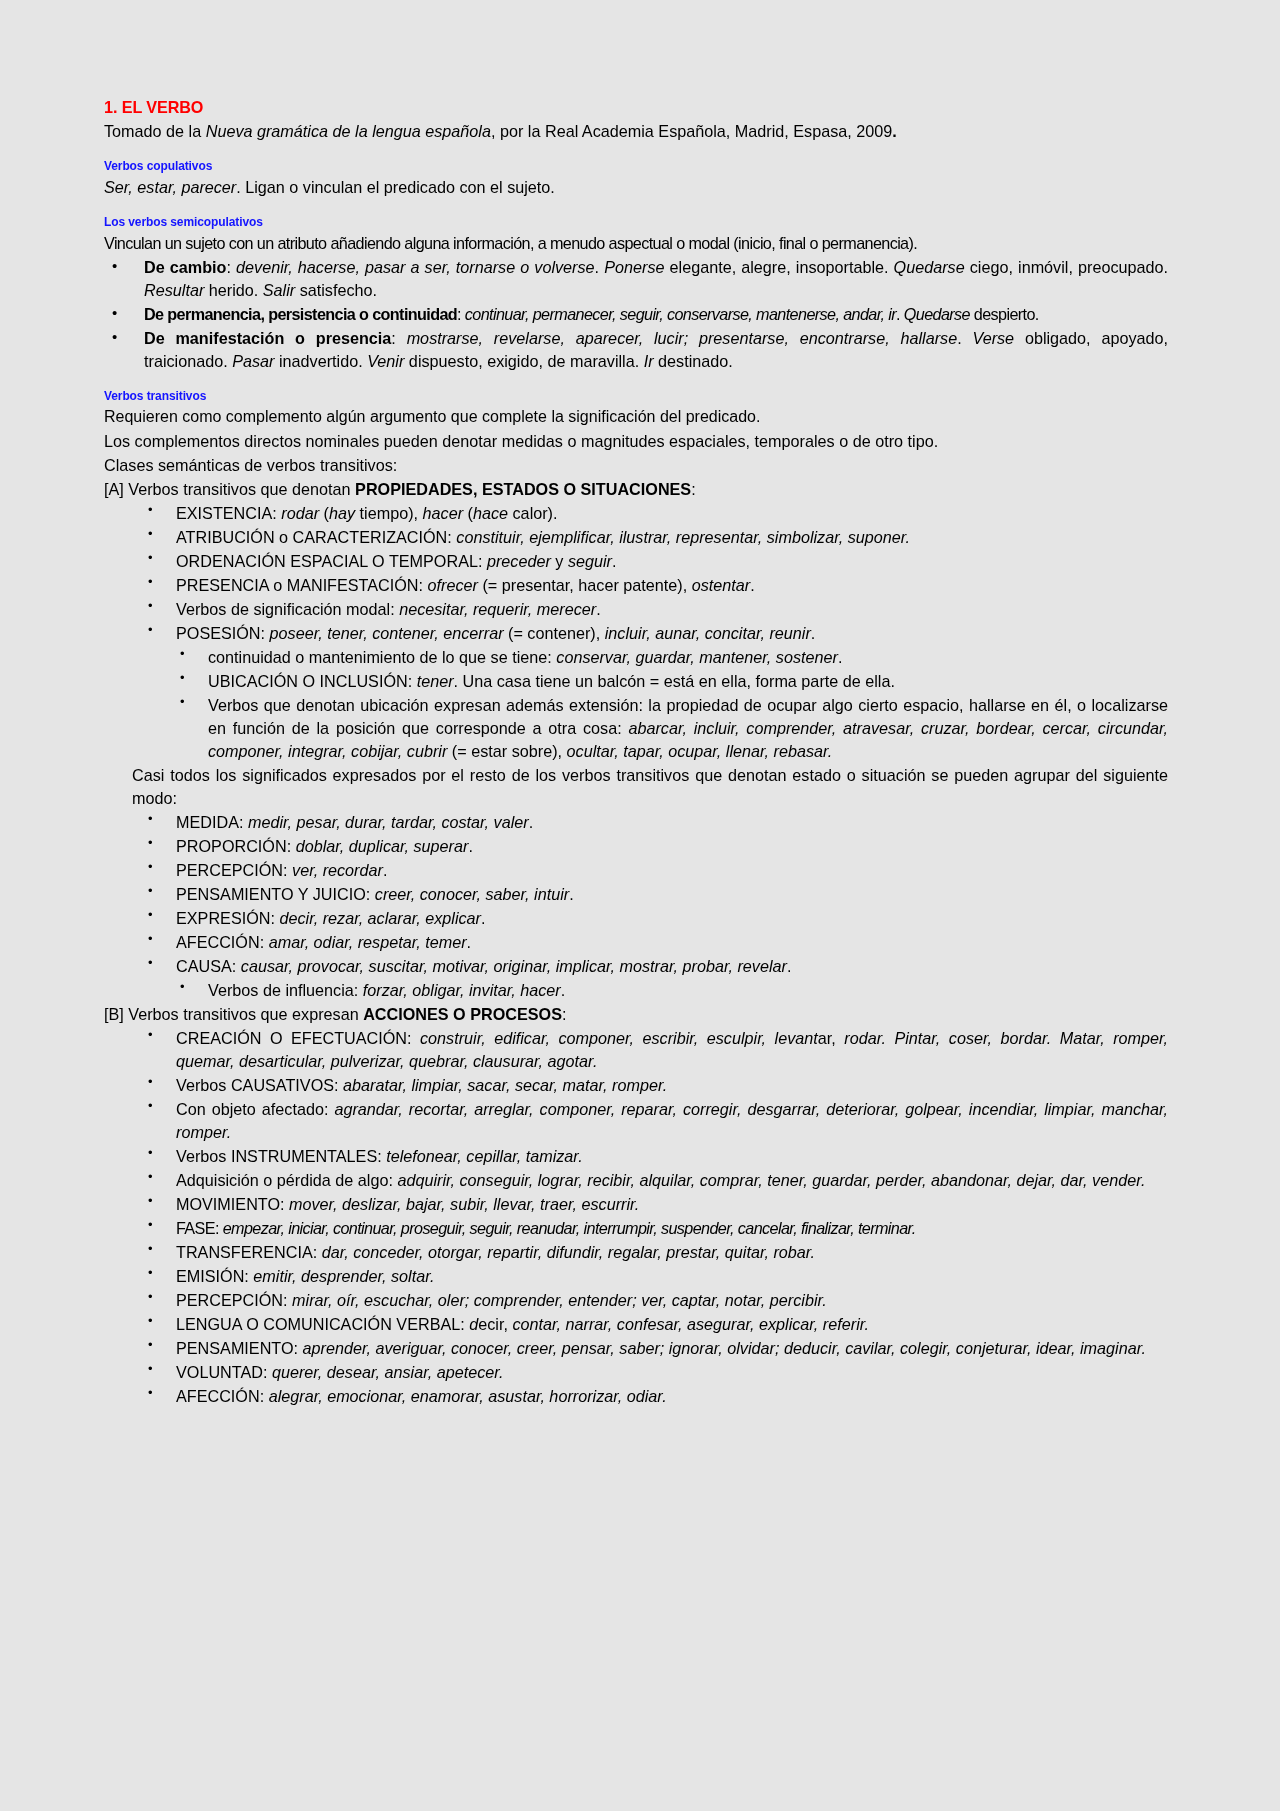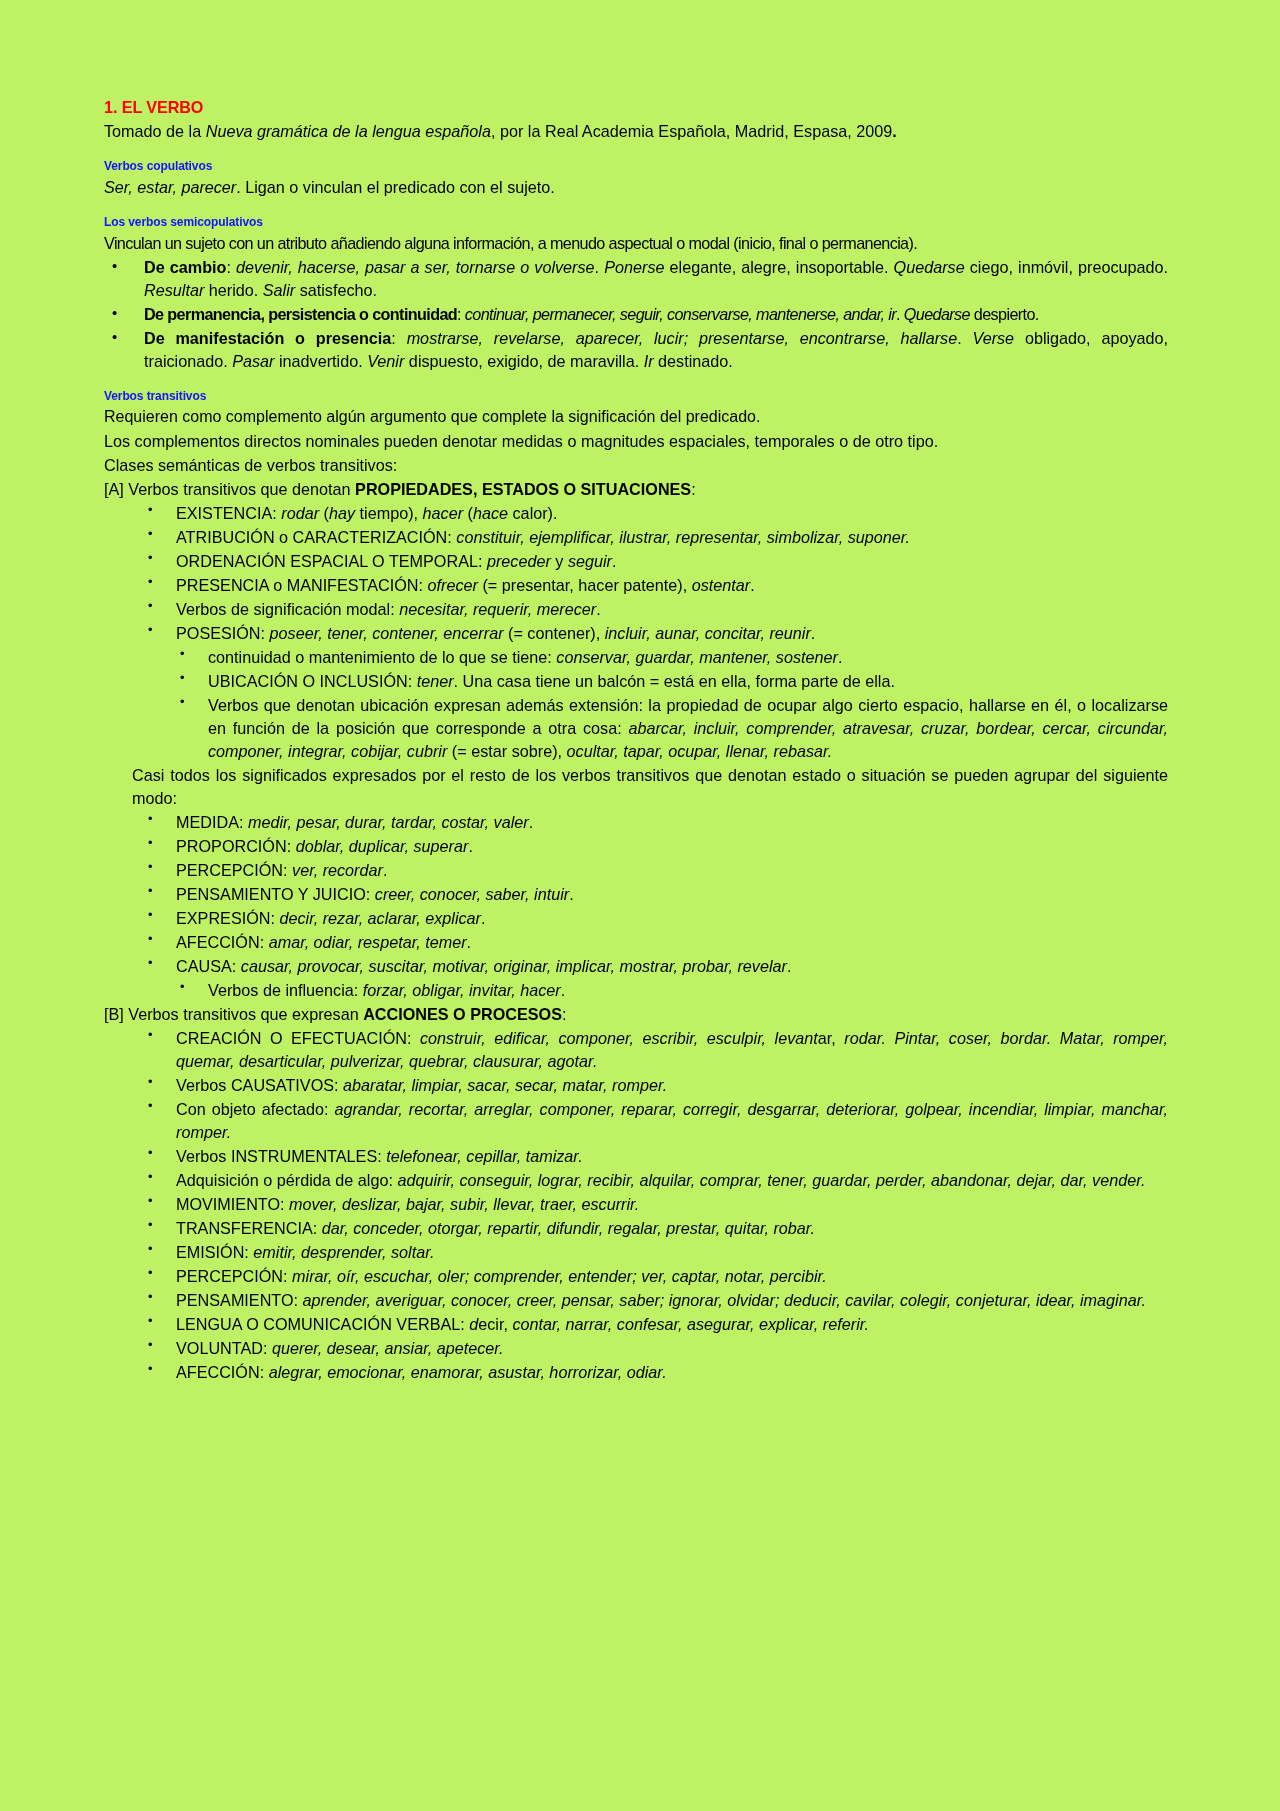--- a/index.html
+++ b/index.html
@@ -3,21 +3,21 @@
 <meta charset="utf-8">
 <style>
   html, body {
     margin: 0;
     padding: 0;
     background: #ffffff;
   }
   .page {
     width: 1280px;
     min-height: 1811px;
-    background: #bef264;
+    background: #e5e5e5;
     position: relative;
     box-sizing: border-box;
     padding: 96px 112px 40px 104px;
     font-family: "Liberation Sans", sans-serif;
     color: #000000;
   }
   .doc {
     font-size: 16.2px;
     line-height: 1.42;
   }
@@ -190,23 +190,24 @@
       <span>[B] Verbos transitivos que expresan </span><b>ACCIONES O PROCESOS</b><span>:</span>
     </p>
 
     <ul>
       <li class="b2"><span>CREACIÓN O EFECTUACIÓN: <em>construir, edificar, componer, escribir, esculpir, levant</em>ar, <em>rodar. Pintar, coser, bordar. Matar, romper, quemar, desarticular, pulverizar, quebrar, clausurar, agotar.</em></span></li>
       <li class="b2 nojust"><span>Verbos CAUSATIVOS: <em>abaratar, limpiar, sacar, secar, matar, romper.</em></span></li>
       <li class="b2"><span>Con objeto afectado: <em>agrandar, recortar, arreglar, componer, reparar, corregir, desgarrar, deteriorar, golpear, incendiar, limpiar, manchar, romper.</em></span></li>
       <li class="b2 nojust"><span>Verbos INSTRUMENTALES: <em>telefonear, cepillar, tamizar.</em></span></li>
       <li class="b2"><span>Adquisición o pérdida de algo: <em>adquirir, conseguir, lograr, recibir, alquilar, comprar, tener, guardar, perder, abandonar, dejar, dar, vender.</em></span></li>
       <li class="b2 nojust"><span>MOVIMIENTO: <em>mover, deslizar, bajar, subir, llevar, traer, escurrir.</em></span></li>
+      <li class="b2 nojust tighter"><span>FASE: <em>empezar, iniciar, continuar, proseguir, seguir, reanudar, interrumpir, suspender, cancelar, finalizar, terminar.</em></span></li>
       <li class="b2 nojust"><span>TRANSFERENCIA: <em>dar, conceder, otorgar, repartir, difundir, regalar, prestar, quitar, robar.</em></span></li>
       <li class="b2 nojust"><span>EMISIÓN: <em>emitir, desprender, soltar.</em></span></li>
       <li class="b2 nojust"><span>PERCEPCIÓN: <em>mirar, oír, escuchar, oler; comprender, entender; ver, captar, notar, percibir.</em></span></li>
+      <li class="b2 nojust"><span>LENGUA O COMUNICACIÓN VERBAL: <em>d</em>ecir, <em>contar, narrar, confesar, asegurar, explicar, referir.</em></span></li>
       <li class="b2"><span>PENSAMIENTO: <em>aprender, averiguar, conocer, creer, pensar, saber; ignorar, olvidar; deducir, cavilar, colegir, conjeturar, idear, imaginar.</em></span></li>
-      <li class="b2 nojust"><span>LENGUA O COMUNICACIÓN VERBAL: <em>d</em>ecir, <em>contar, narrar, confesar, asegurar, explicar, referir.</em></span></li>
       <li class="b2 nojust"><span>VOLUNTAD: <em>querer, desear, ansiar, apetecer.</em></span></li>
       <li class="b2 nojust"><span>AFECCIÓN: <em>alegrar, emocionar, enamorar, asustar, horrorizar, odiar.</em></span></li>
     </ul>
 
   </div>
 </div>
 
 </body></html>

